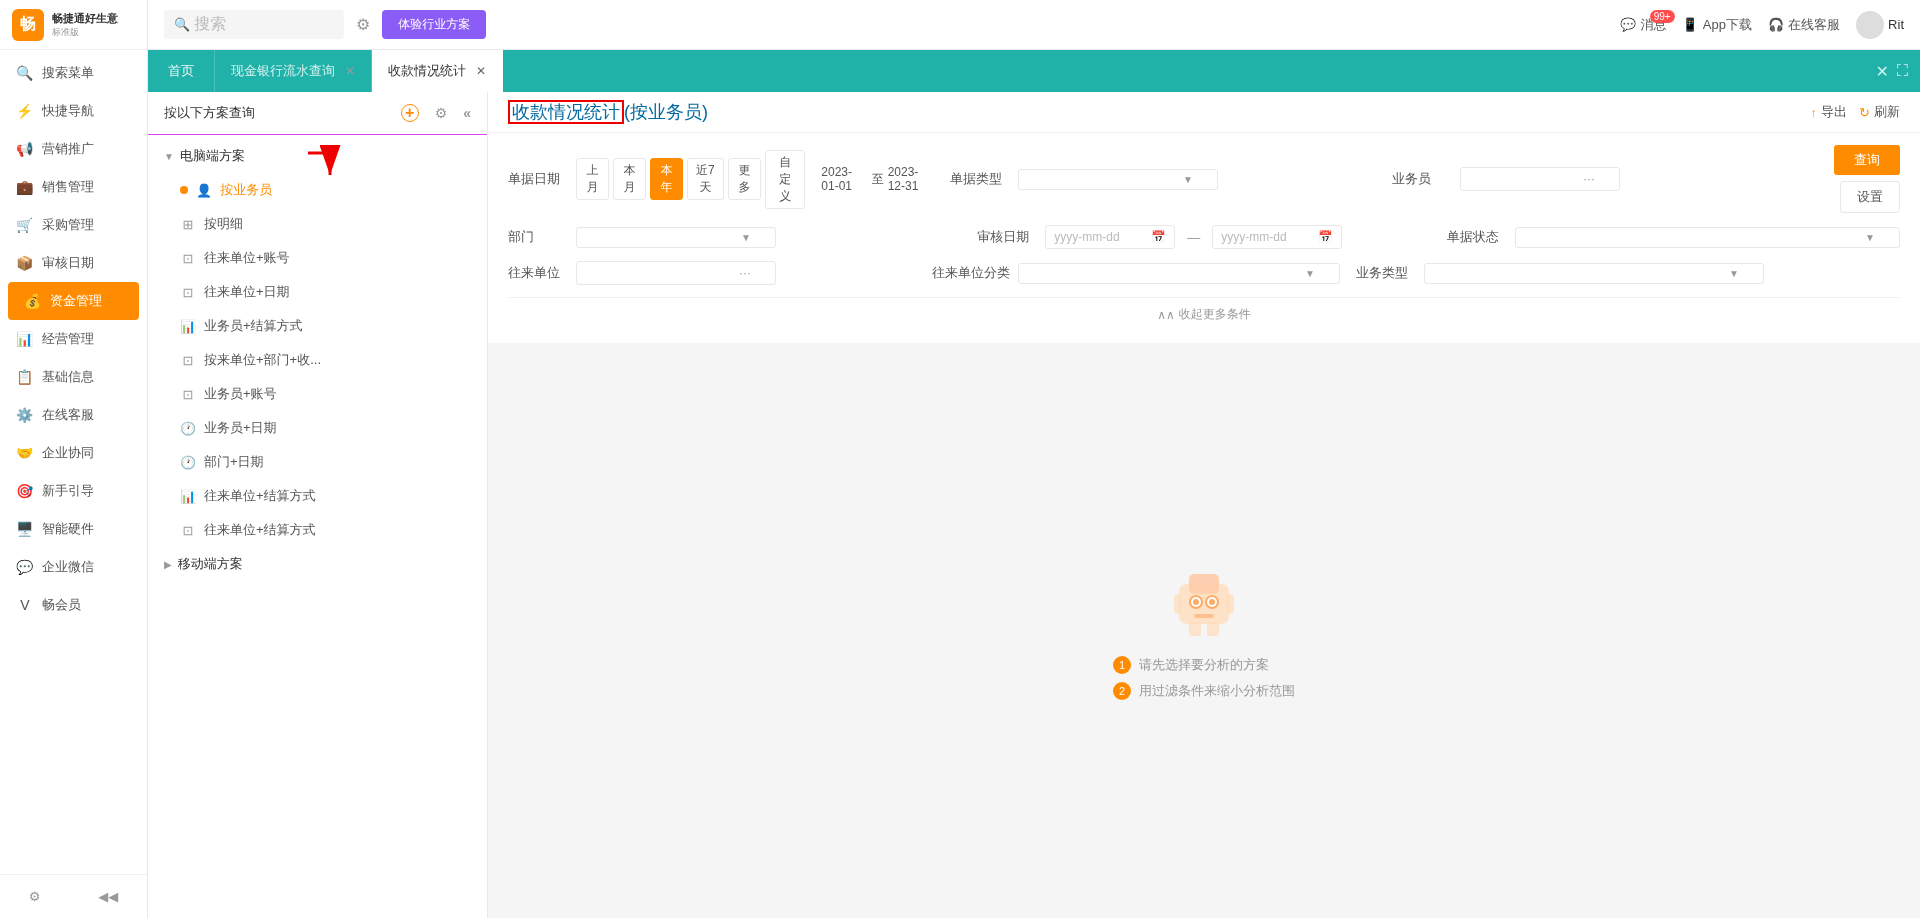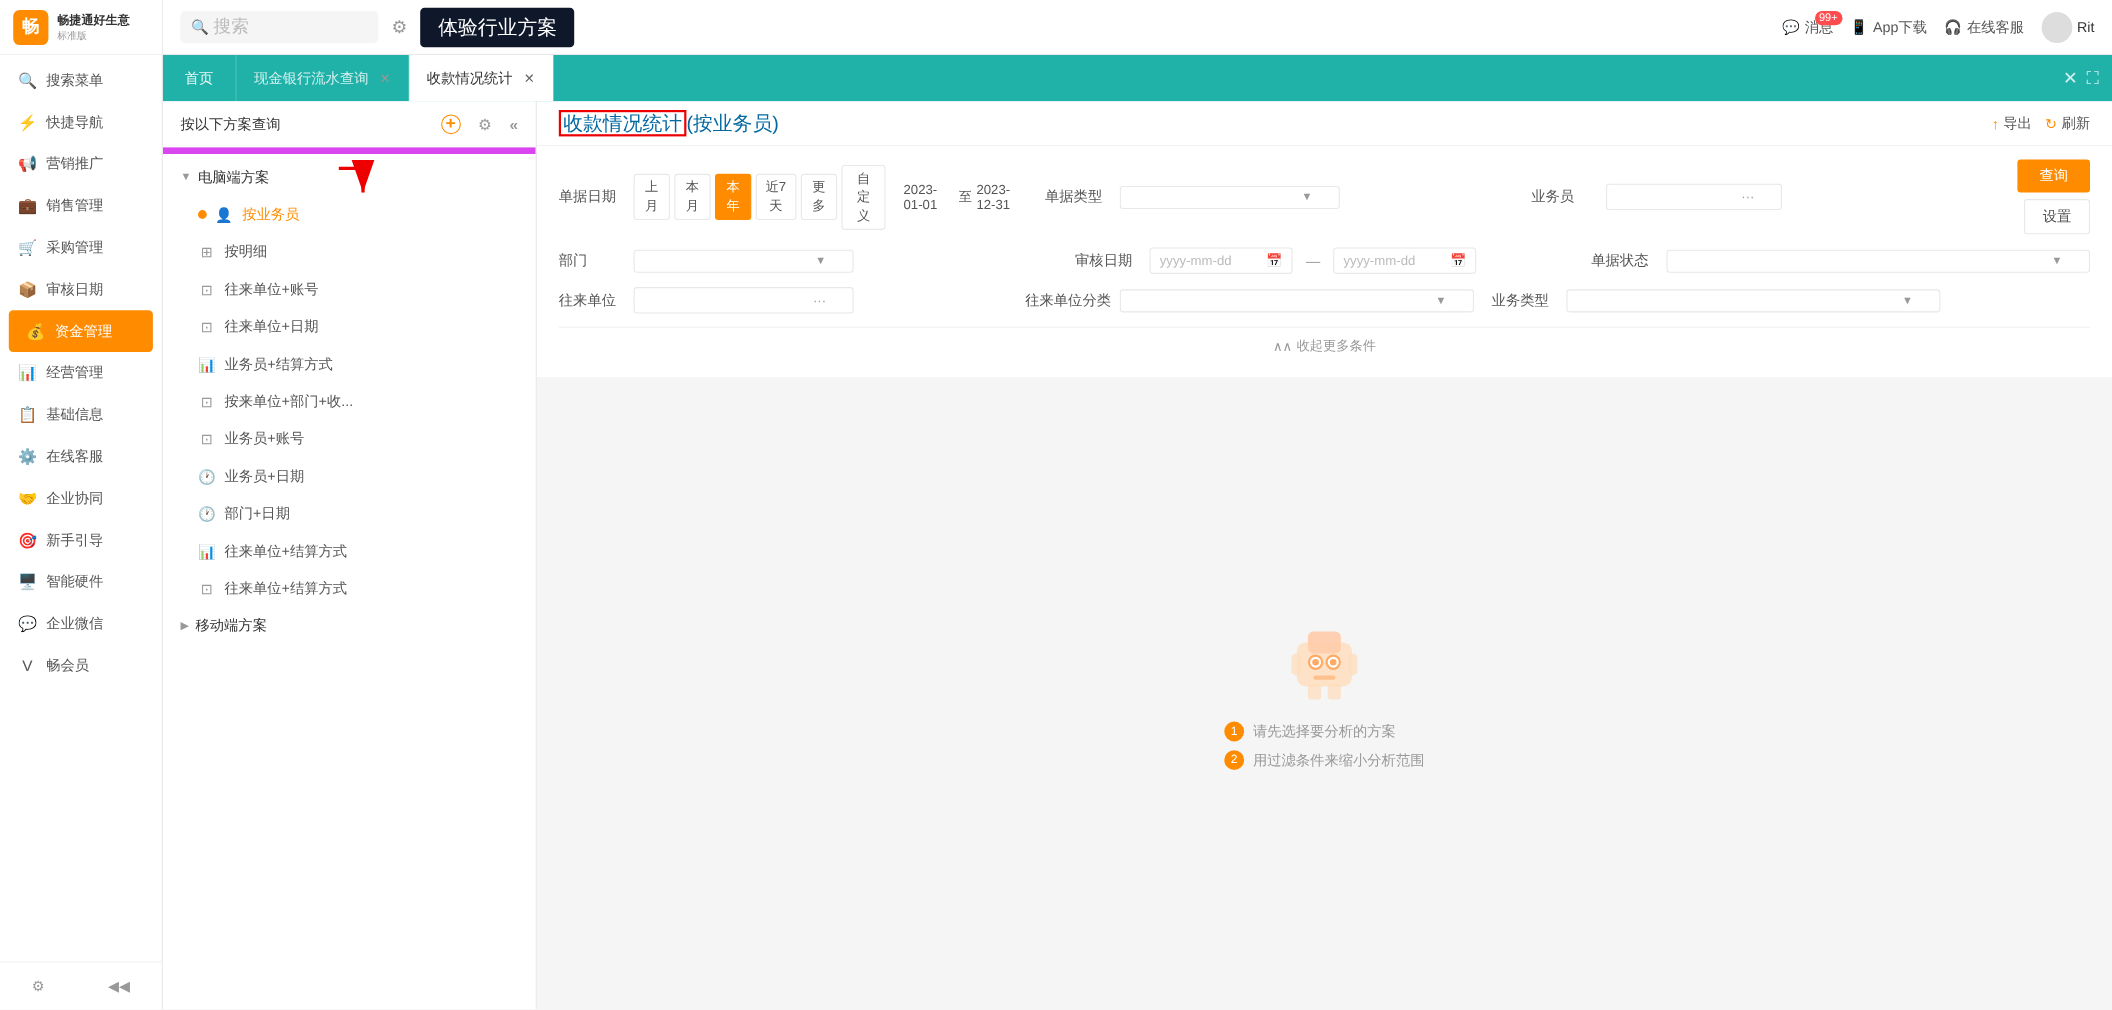--- a/index.html
+++ b/index.html
@@ -16,42 +16,42 @@
     .sidebar-bottom { padding: 8px 0; border-top: 1px solid #f0f0f0; display: flex; align-items: center; justify-content: space-around; }
     .sidebar-bottom-btn { padding: 6px 8px; color: #999; cursor: pointer; font-size: 13px; }
 
     
     .main { flex: 1; display: flex; flex-direction: column; height: 918px; overflow: hidden; }
 
     
     .top-header { height: 50px; background: #fff; border-bottom: 1px solid #e8e8e8; display: flex; align-items: center; padding: 0 16px; gap: 12px; flex-shrink: 0; }
     .header-search { display: flex; align-items: center; gap: 4px; color: #999; font-size: 13px; background: #f5f5f5; border-radius: 4px; padding: 4px 10px; width: 180px; }
     .header-gear { color: #999; cursor: pointer; font-size: 16px; }
-    .trial-btn { background: #0f172a; color: white; border: none; border-radius: 4px; padding: 6px 16px; cursor: pointer; font-size: 18px; }
+    .trial-btn { background: #8b5cf6; color: white; border: none; border-radius: 4px; padding: 6px 16px; cursor: pointer; font-size: 12px; }
     .header-right { margin-left: auto; display: flex; align-items: center; gap: 16px; }
     .header-icon-group { display: flex; align-items: center; gap: 4px; color: #555; cursor: pointer; font-size: 13px; position: relative; }
     .badge { background: #ff4d4f; color: white; font-size: 10px; border-radius: 10px; padding: 1px 4px; position: absolute; top: -6px; right: -8px; margin-left: 21px; }
     .user-avatar { width: 28px; height: 28px; background: #ddd; border-radius: 50%; }
 
     
     .tab-bar { height: 42px; background: #20b2a8; display: flex; align-items: center; padding: 0 0; flex-shrink: 0; }
     .tab-item { height: 42px; display: flex; align-items: center; padding: 0 16px; cursor: pointer; color: rgba(255,255,255,0.8); font-size: 13px; gap: 6px; border-right: 1px solid rgba(255,255,255,0.2); }
     .tab-item.active { background: #fff; color: #333; }
     .tab-item .tab-close { color: #999; font-size: 12px; cursor: pointer; margin-left: 4px; }
     .tab-item.active .tab-close { color: #666; }
     .home-tab { padding: 0 20px; color: rgba(255,255,255,0.9); }
     .tab-bar-right { margin-left: auto; display: flex; align-items: center; padding: 0 12px; gap: 8px; }
     .tab-bar-icon { color: rgba(255,255,255,0.8); cursor: pointer; font-size: 16px; }
 
     
     .page-container { flex: 1; display: flex; overflow: hidden; }
 
     
     .left-panel { width: 340px; background: #fff; border-right: 1px solid #e8e8e8; flex-shrink: 0; overflow-y: auto; }
-    .left-panel-header { display: flex; align-items: center; padding: 12px 16px; border-bottom: 6px solid #d946ef; gap: 8px; }
+    .left-panel-header { display: flex; align-items: center; padding: 12px 16px; border-bottom: 1px solid #d946ef; gap: 8px; }
     .left-panel-icon { color: #999; cursor: pointer; font-size: 14px; }
     .scheme-section { padding: 4px 0; }
     .scheme-group { }
     .scheme-group-header { display: flex; align-items: center; padding: 8px 16px; cursor: pointer; gap: 6px; color: #333; font-size: 13px; }
     .scheme-group-arrow { font-size: 10px; color: #999; }
     .scheme-item { display: flex; align-items: center; padding: 8px 16px 8px 32px; cursor: pointer; color: #555; font-size: 13px; gap: 8px; }
     .scheme-item.active { color: #ff8c00; }
     .scheme-item-icon { width: 16px; height: 16px; display: flex; align-items: center; justify-content: center; font-size: 13px; color: #999; }
 
     

